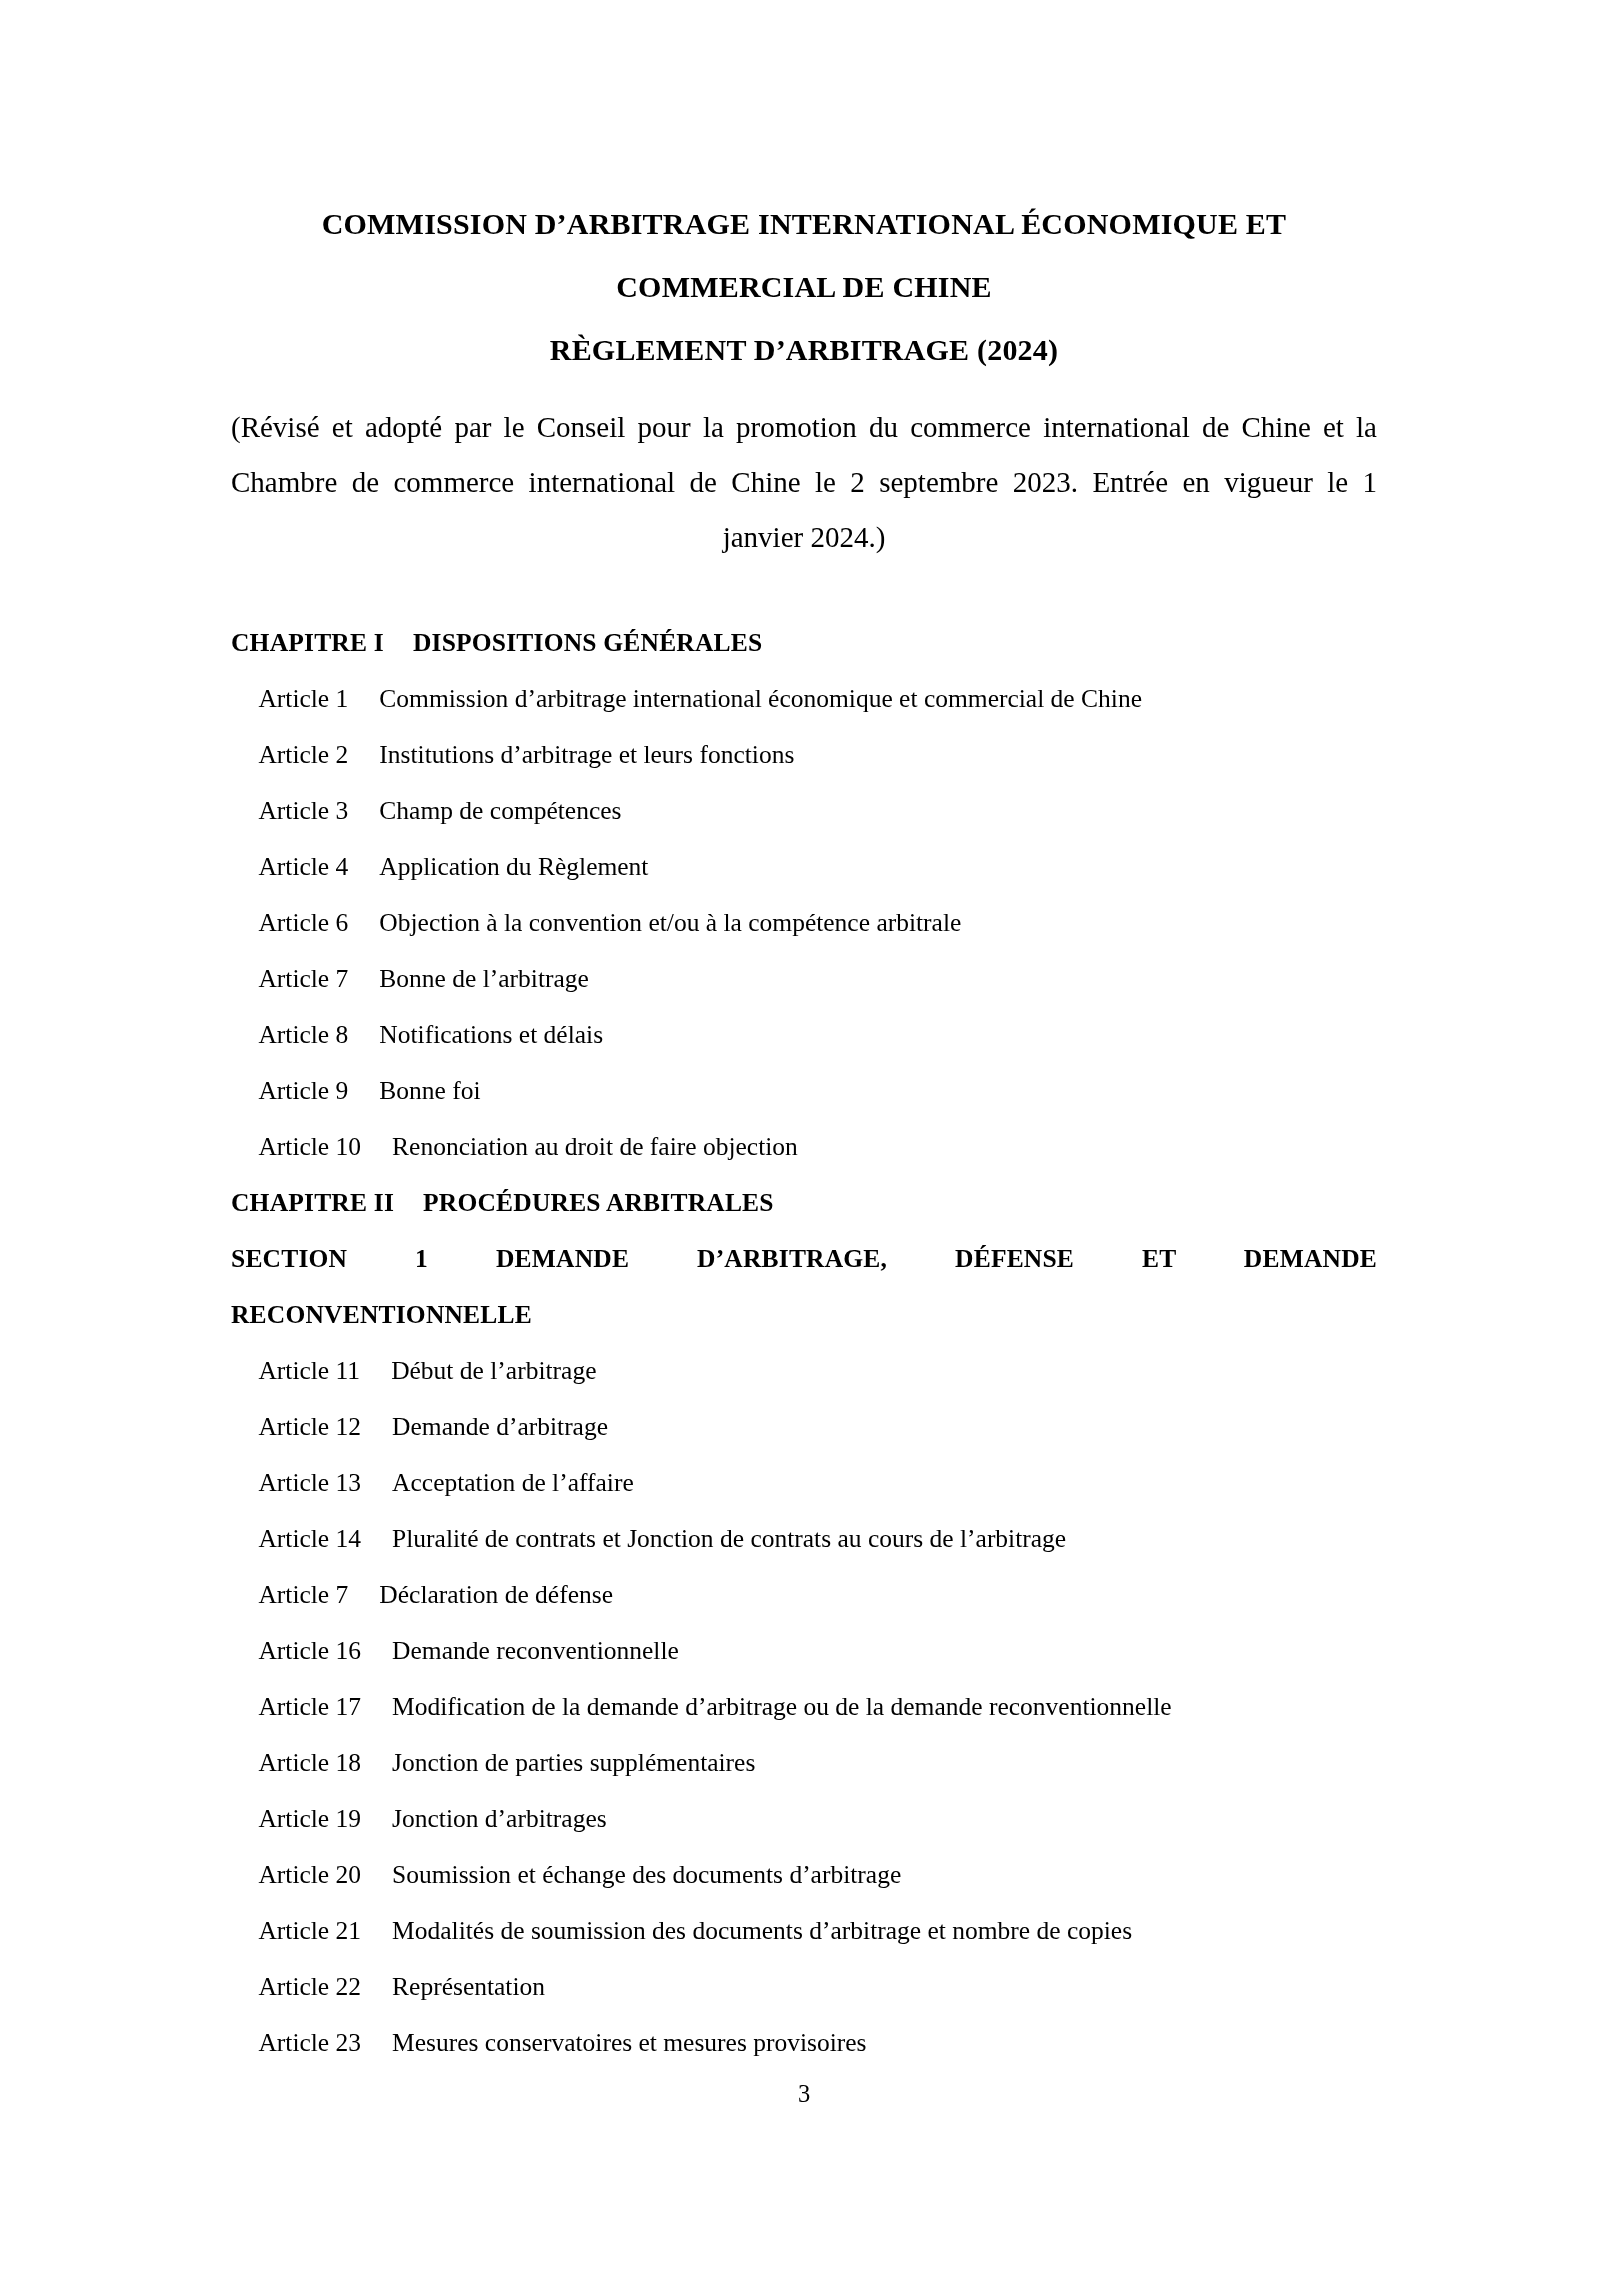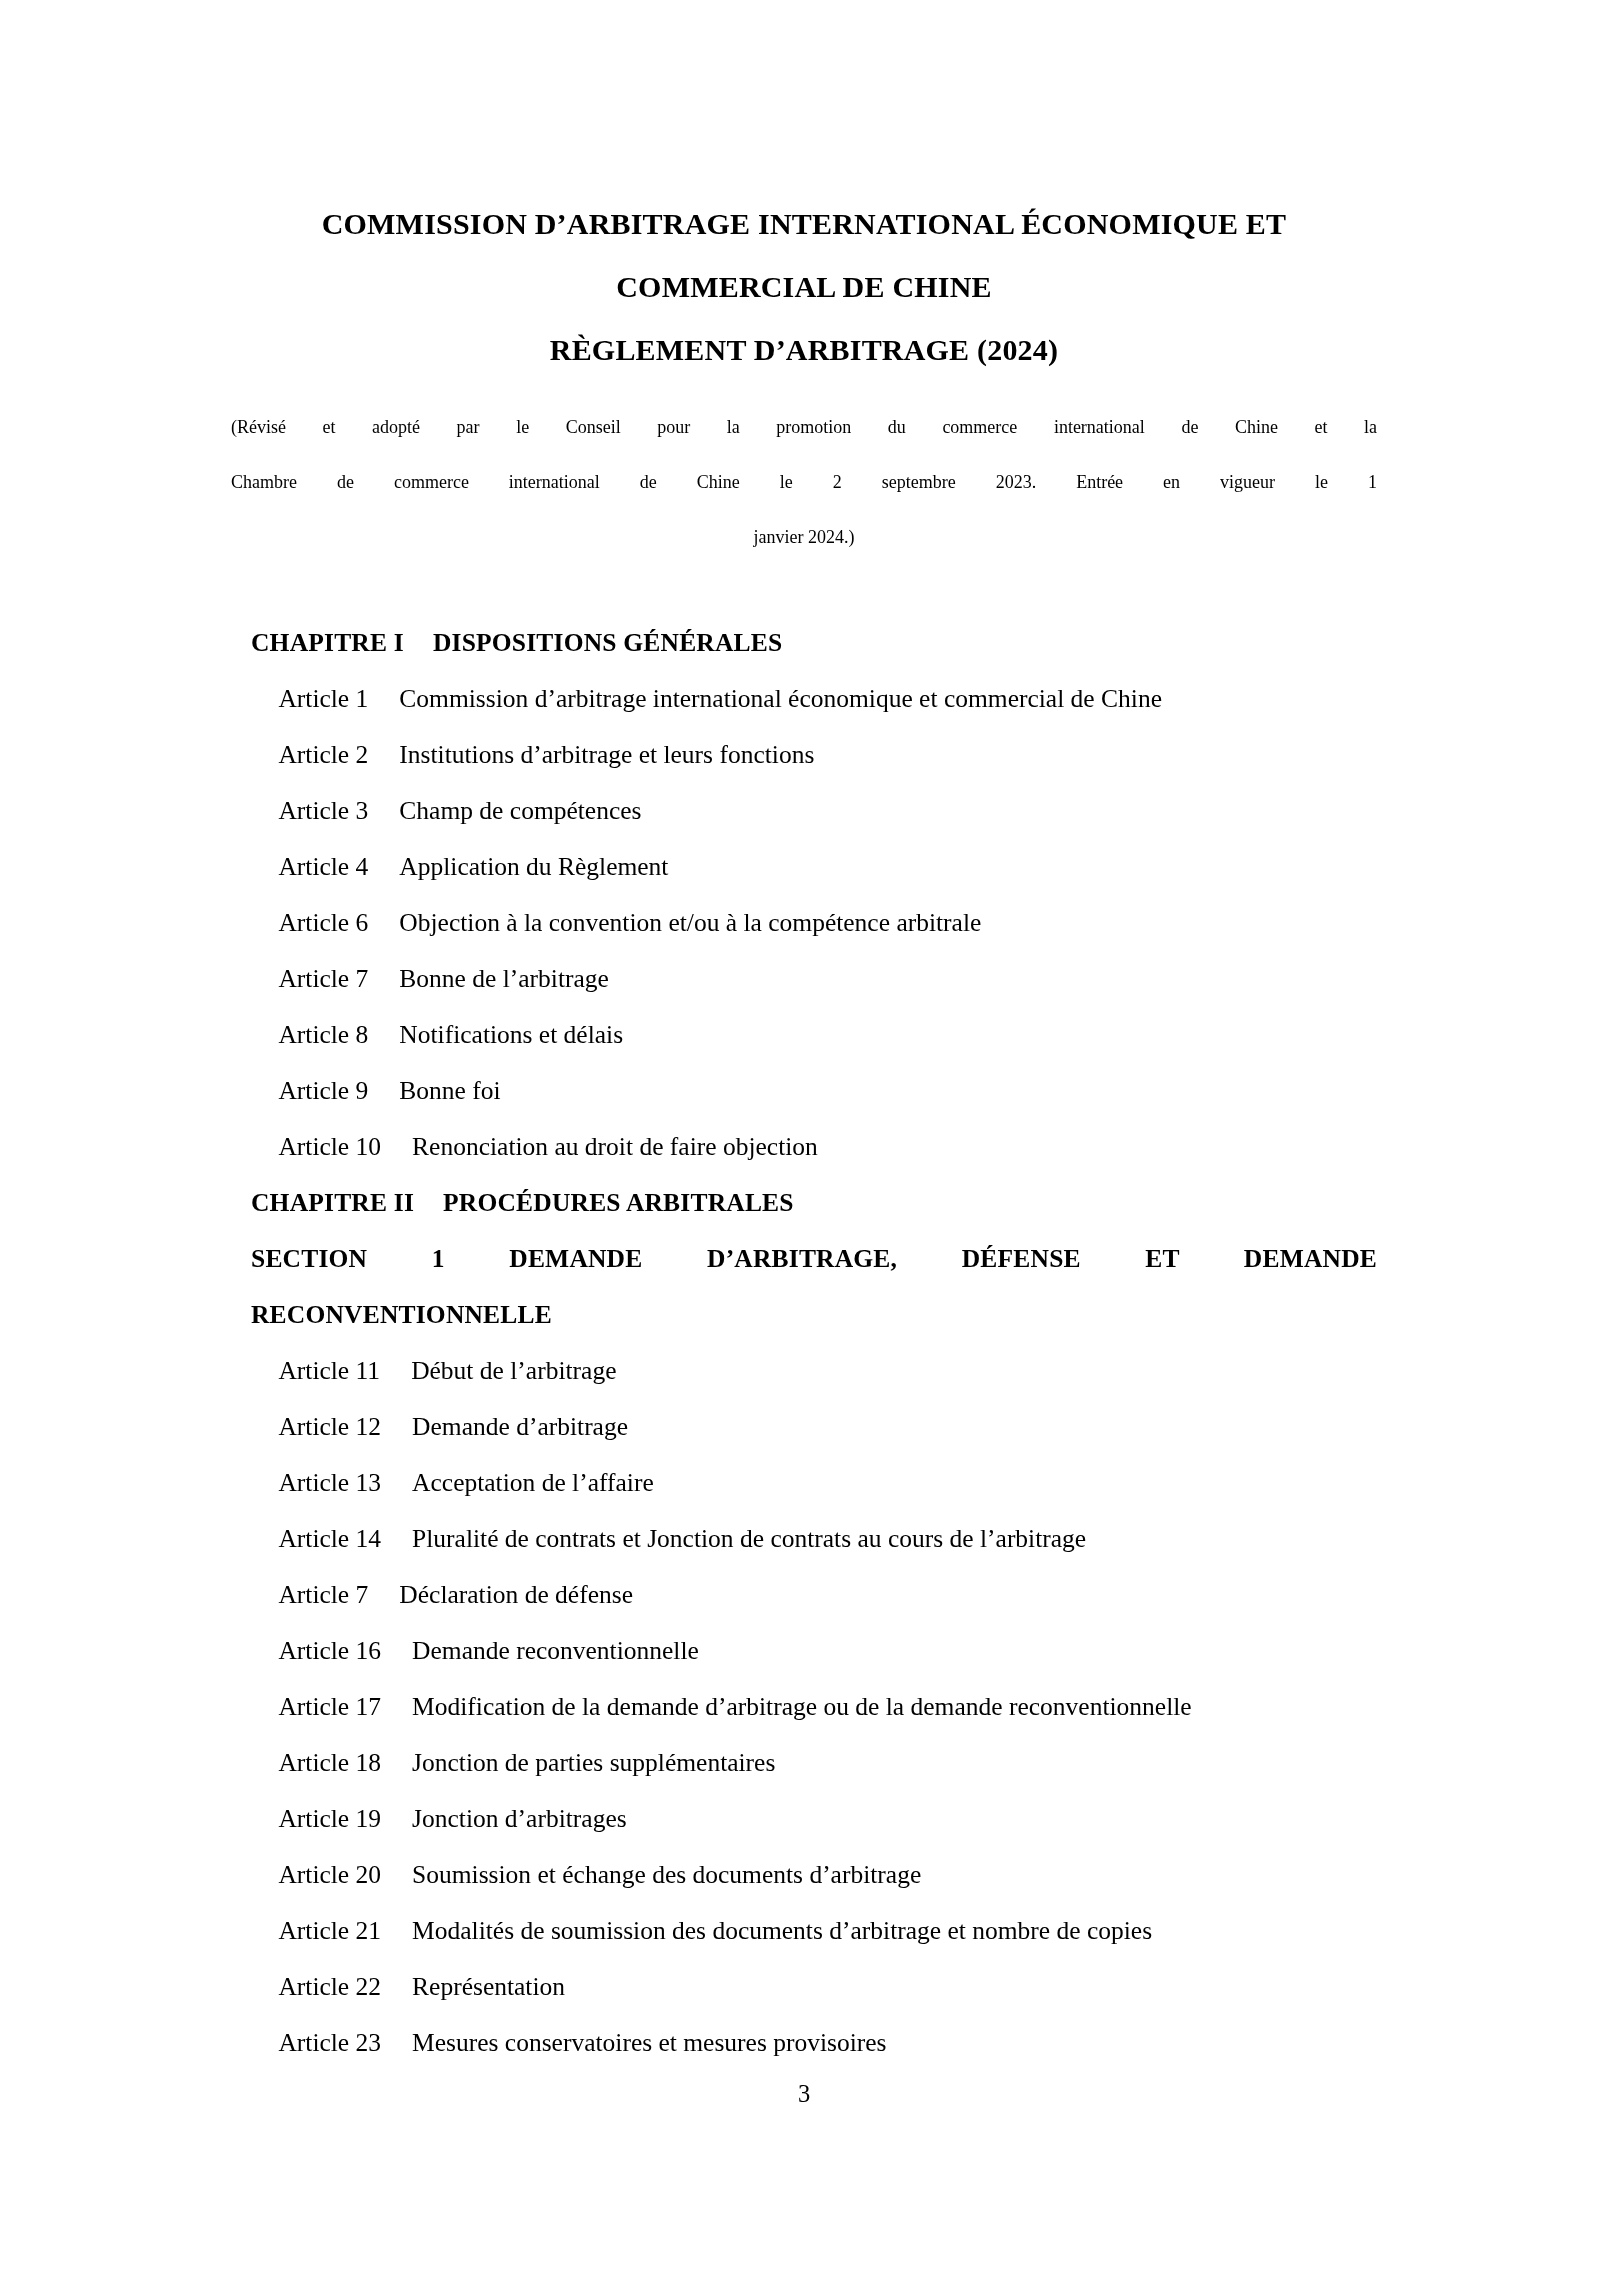--- a/index.html
+++ b/index.html
@@ -17,29 +17,29 @@
   .doc-title-block{ text-align:center; }
   .title-line{
     font-size:30px;
     font-weight:700;
     line-height:63px;
     text-align:center;
     letter-spacing:0.2px;
   }
   .intro-block{ margin-top:18.6px; }
   .intro-line{
-    font-size:18px;
+    font-size:29px;
     line-height:55px;
     text-align:justify;
     text-align-last:justify;
   }
   .intro-line.center{
     text-align-last:center;
   }
-  .toc-list{ margin-top:50px;margin-left:20px; }
+  .toc-list{ margin-top:50px; }
   .row{
     font-size:25.5px;
     line-height:56px;
     white-space:nowrap;
   }
   .row.chapter, .row.section{
     font-weight:700;
     letter-spacing:0.2px;
   }
   .row.section.just{

